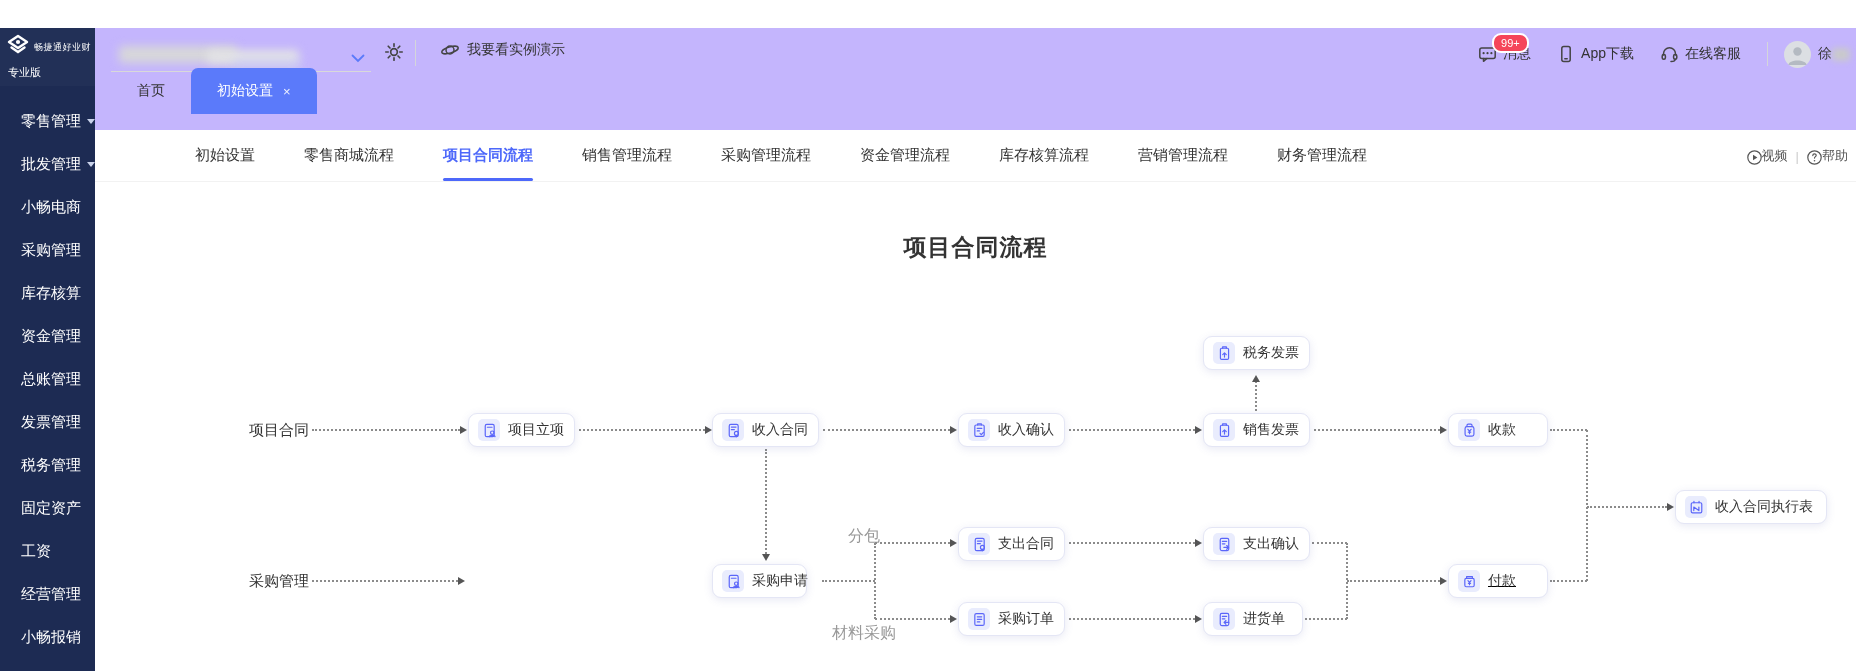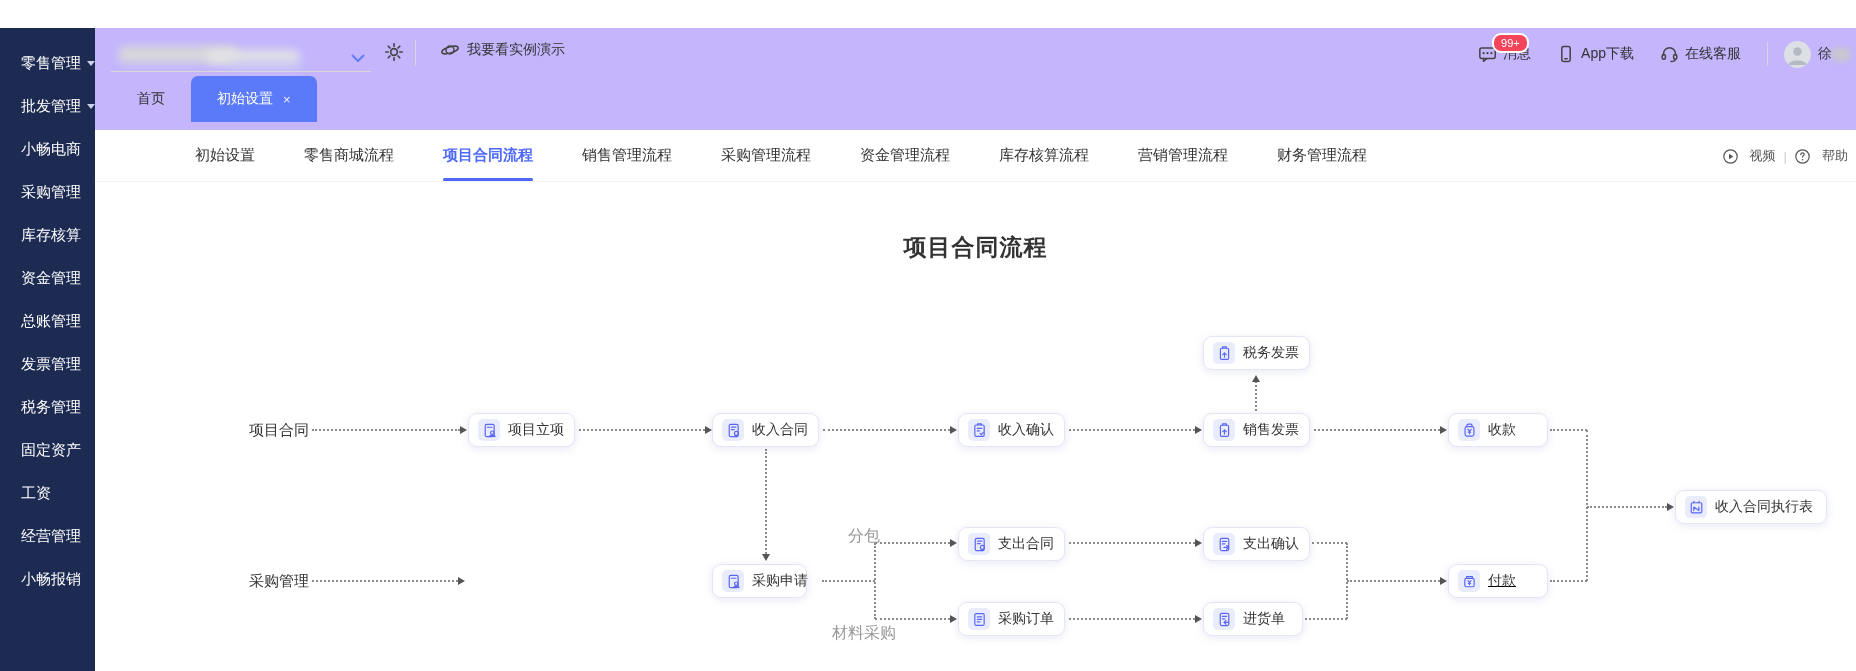--- a/index.html
+++ b/index.html
@@ -45,39 +45,39 @@
     margin-right:26px; position:relative; }
   .msg-badge { position:absolute; top:-12px; left:14px; background:#f5455a; color:#fff; font-size:11px;
     line-height:14px; padding:1px 7px; border-radius:9px; border:2px solid #fff; white-space:nowrap; }
   .right-divider { width:1px; height:24px; background:#d4d6da; margin-right:16px; }
   .user-group { display:flex; align-items:center; gap:7px; width:72px; overflow:hidden; cursor:pointer; }
   .user-name { font-size:14px; color:#333; white-space:nowrap; }
   .name-blob { display:inline-block; width:18px; height:13px; background:#c9c9cc; border-radius:3px;
     filter:blur(3px); vertical-align:middle; }
 
   
-  .wtabs { position:absolute; left:16px; bottom:8px; display:flex; align-items:flex-end; height:50px; }
+  .wtabs { position:absolute; left:16px; bottom:16px; display:flex; align-items:flex-end; height:50px; }
   .wtab { height:46px; display:flex; align-items:center; padding:0 26px; font-size:14px; color:#333;
     cursor:pointer; }
   .wtab.active { background:#5b7afa; color:#fff; border-radius:7px 7px 0 0; }
   .wtab .close { margin-left:10px; font-size:13px; opacity:.9; cursor:pointer; }
 
   
   .content { position:absolute; left:95px; top:130px; width:1761px; height:541px; background:#fff; }
 
   .flow-tabs { position:absolute; left:0; top:0; width:100%; height:52px; display:flex;
     align-items:center; padding-left:100px; border-bottom:1px solid #f2f2f2; }
   .ftab { position:relative; height:100%; display:flex; align-items:center; margin-right:49px;
     font-size:15px; color:#333; cursor:pointer; white-space:nowrap; }
   .ftab.active { color:#4d68fa; font-weight:bold; }
   .ftab.active::after { content:""; position:absolute; left:50%; transform:translateX(-50%);
     bottom:0; width:100%; height:3px; background:#4d68fa; border-radius:2px; }
   .flow-links { position:absolute; right:8px; top:0; height:52px; display:flex; align-items:center;
     gap:8px; font-size:13px; color:#555; }
-  .flow-link { display:flex; align-items:center; gap:12px; cursor:pointer; }
+  .flow-link { display:flex; align-items:flex-end; gap:0; cursor:pointer; }
   .flow-links .sep { color:#ccc; }
 
   .flow-title { position:absolute; left:0; width:100%; top:102px; text-align:center;
     font-size:23px; font-weight:600; color:#333; letter-spacing:1px; }
 
   
   .flow-layer { position:absolute; left:0; top:0; width:1856px; height:671px; pointer-events:none; z-index:6; }
   .flow-node { position:absolute; height:34px; background:#fff; border:1px solid #e4e6f5;
     border-radius:9px; box-shadow:0 2px 8px rgba(90,100,180,.14); display:flex; align-items:center;
     gap:8px; padding-left:9px; pointer-events:auto; cursor:pointer; }
@@ -96,20 +96,33 @@
   .arr-down { border-top:7px solid #555; border-left-width:4px; border-right-width:4px; }
 
   .hdr-icon { stroke:#444; fill:none; stroke-width:1.5; stroke-linecap:round; stroke-linejoin:round; }
 </style>
 </head>
 <body>
 
 <div class="top-strip"></div>
 
 <div class="sidebar">
+  <div class="logo-block">
+    <div class="logo-row">
+      <span class="logo-mark">
+        <svg width="24" height="22" viewBox="0 0 24 22">
+          <path d="M12 2 L21 8 L12 14 L3 8 Z" fill="none" stroke="#fff" stroke-width="2.4" stroke-linejoin="round"></path>
+          <circle cx="12" cy="8" r="2.1" fill="#fff"></circle>
+          <path d="M5.5 13.5 L12 18 L18.5 13.5" fill="none" stroke="#fff" stroke-width="2.4" stroke-linecap="round"></path>
+        </svg>
+      </span>
+      <span class="brand-name">畅捷通好业财</span>
+    </div>
+    <div class="brand-edition">专业版</div>
+  </div>
   <div class="side-menu">
       <div class="side-item">
         <span>零售管理</span>
         <span class="caret"></span>
       </div>
       <div class="side-item">
         <span>批发管理</span>
         <span class="caret"></span>
       </div>
       <div class="side-item">

